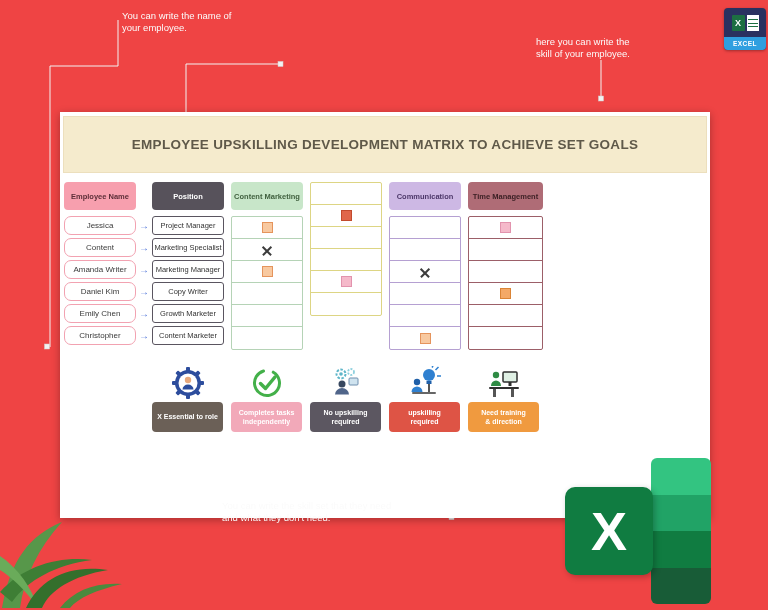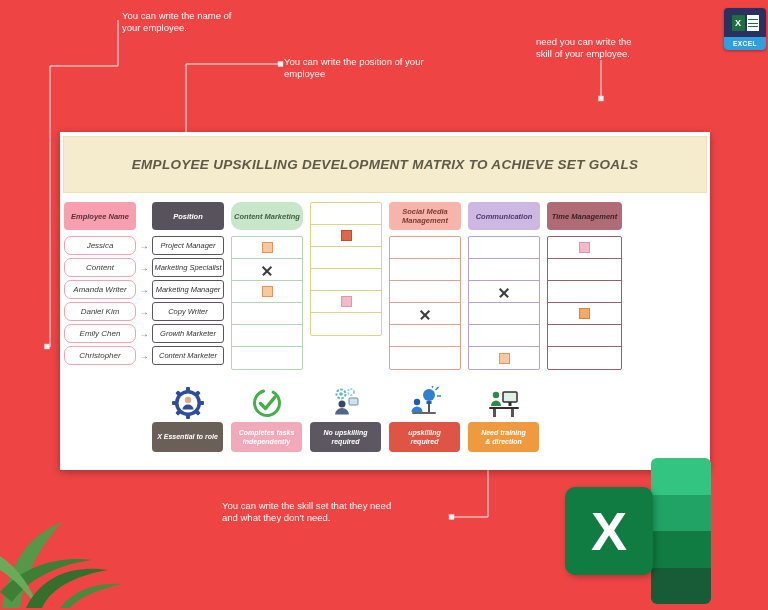--- a/index.html
+++ b/index.html
@@ -14,22 +14,22 @@
   .badge{position:absolute;left:724px;top:8px;width:36px;background:#2a3160;border-radius:4px;
          padding:3px 3px 0;z-index:3;box-shadow:0 1px 3px rgba(0,0,0,.35);}
   .badge-icon{height:24px;display:flex;align-items:center;justify-content:center;gap:2px;}
   .bx{width:13px;height:16px;background:#1d6f42;color:#fff;font-size:9px;font-weight:bold;
       display:flex;align-items:center;justify-content:center;border-radius:1px;}
   .bsheet{width:12px;height:16px;background:#fff;display:flex;flex-direction:column;justify-content:space-evenly;padding:1px;box-sizing:border-box;}
   .bsheet i{display:block;height:1px;background:#1d6f42;}
   .badge-label{height:13px;margin:2px -3px 0;background:#2f9fe0;color:#fff;font-size:6.5px;font-weight:bold;
                text-align:center;line-height:13px;border-radius:0 0 4px 4px;letter-spacing:.5px;}
   
-  .card{position:absolute;left:60px;top:132px;width:650px;height:338px;background:#ffffff;z-index:2;
-        box-shadow:0 2px 8px rgba(0,0,0,.3);font-style:italic;}
+  .card{position:absolute;left:60px;top:112px;width:650px;height:406px;background:#ffffff;z-index:2;
+        box-shadow:0 2px 8px rgba(0,0,0,.3);}
   .banner{margin:4px 3px 0;height:57px;background:#f5ebcd;border:1px solid #ecdfbd;box-sizing:border-box;
           display:flex;align-items:center;justify-content:center;}
   .banner-title{font-size:13.5px;font-weight:bold;color:#5f5949;letter-spacing:.3px;}
   
   .matrix{display:flex;align-items:flex-start;padding-left:4px;margin-top:9px;}
   .col{display:flex;flex-direction:column;}
   .col-name{width:72px;}
   .col-arrow{width:16px;}
   .col-pos{width:72px;}
   .col-skill{width:72px;margin-left:7px;}
@@ -82,23 +82,21 @@
     <path d="M452,517 L488,517 L488,458"></path>
     <rect x="44.5" y="344" width="5" height="5"></rect>
     <rect x="278" y="61.5" width="5" height="5"></rect>
     <rect x="598.5" y="96" width="5" height="5"></rect>
     <rect x="449" y="514.5" width="5" height="5"></rect>
     <rect x="485.5" y="455" width="5" height="5"></rect>
   </svg>
 
   <div class="callout" style="left:122px;top:10px;">You can write the name of
 your employee.</div>
-  <div class="callout" style="left:284px;top:56px;">You can write the position of your
-employee</div>
-  <div class="callout" style="left:536px;top:36px;">need you can write the
+  <div class="callout" style="left:536px;top:36px;">here you can write the
 skill of your employee.</div>
   <div class="callout" style="left:222px;top:500px;">You can write the skill set that they need
 and what they don't need.</div>
 
   <div class="badge">
     <div class="badge-icon">
       <div class="bx">X</div>
       <div class="bsheet">
           <i></i>
           <i></i>
@@ -135,21 +133,21 @@
         <div class="col col-pos">
           <div class="hdr" style="background: rgb(87, 82, 91); color: rgb(255, 255, 255);">Position</div>
           <div class="pos-cell">Project Manager</div>
           <div class="pos-cell">Marketing Specialist</div>
           <div class="pos-cell">Marketing Manager</div>
           <div class="pos-cell">Copy Writer</div>
           <div class="pos-cell">Growth Marketer</div>
           <div class="pos-cell">Content Marketer</div>
         </div>
         <div class="col col-skill">
-          <div class="hdr" style="background: rgb(200, 230, 201); color: rgb(65, 96, 63); border-radius: 10px;">Content Marketing</div>
+          <div class="hdr" style="background: rgb(200, 230, 201); color: rgb(65, 96, 63);">Content Marketing</div>
           <div class="skill-body" style="border-color: rgb(181, 211, 182);">
             <div class="skill-cell" style="border-color: rgb(181, 211, 182);">
               <div class="mark-square" style="background: rgb(248, 201, 160); border-color: rgb(229, 148, 92);"></div>
             </div>
             <div class="skill-cell" style="border-color: rgb(181, 211, 182);">
               <div class="mark-x"></div>
             </div>
             <div class="skill-cell" style="border-color: rgb(181, 211, 182);">
               <div class="mark-square" style="background: rgb(248, 201, 160); border-color: rgb(229, 148, 92);"></div>
             </div>
@@ -163,33 +161,20 @@
             <div class="skill-cell" style="border-color: rgb(221, 213, 132);"></div>
             <div class="skill-cell" style="border-color: rgb(221, 213, 132);">
               <div class="mark-square" style="background: rgb(224, 102, 74); border-color: rgb(194, 74, 45);"></div>
             </div>
             <div class="skill-cell" style="border-color: rgb(221, 213, 132);"></div>
             <div class="skill-cell" style="border-color: rgb(221, 213, 132);"></div>
             <div class="skill-cell" style="border-color: rgb(221, 213, 132);">
               <div class="mark-square" style="background: rgb(245, 185, 202); border-color: rgb(226, 147, 173);"></div>
             </div>
             <div class="skill-cell" style="border-color: rgb(221, 213, 132);"></div>
-          </div>
-        </div>
-        <div class="col col-skill">
-          <div class="hdr" style="background: rgb(246, 180, 170); color: rgb(125, 58, 48);">Social Media Management</div>
-          <div class="skill-body" style="border-color: rgb(226, 160, 149);">
-            <div class="skill-cell" style="border-color: rgb(226, 160, 149);"></div>
-            <div class="skill-cell" style="border-color: rgb(226, 160, 149);"></div>
-            <div class="skill-cell" style="border-color: rgb(226, 160, 149);"></div>
-            <div class="skill-cell" style="border-color: rgb(226, 160, 149);">
-              <div class="mark-x"></div>
-            </div>
-            <div class="skill-cell" style="border-color: rgb(226, 160, 149);"></div>
-            <div class="skill-cell" style="border-color: rgb(226, 160, 149);"></div>
           </div>
         </div>
         <div class="col col-skill">
           <div class="hdr" style="background: rgb(205, 184, 228); color: rgb(76, 55, 105);">Communication</div>
           <div class="skill-body" style="border-color: rgb(181, 160, 210);">
             <div class="skill-cell" style="border-color: rgb(181, 160, 210);"></div>
             <div class="skill-cell" style="border-color: rgb(181, 160, 210);"></div>
             <div class="skill-cell" style="border-color: rgb(181, 160, 210);">
               <div class="mark-x"></div>
             </div>

